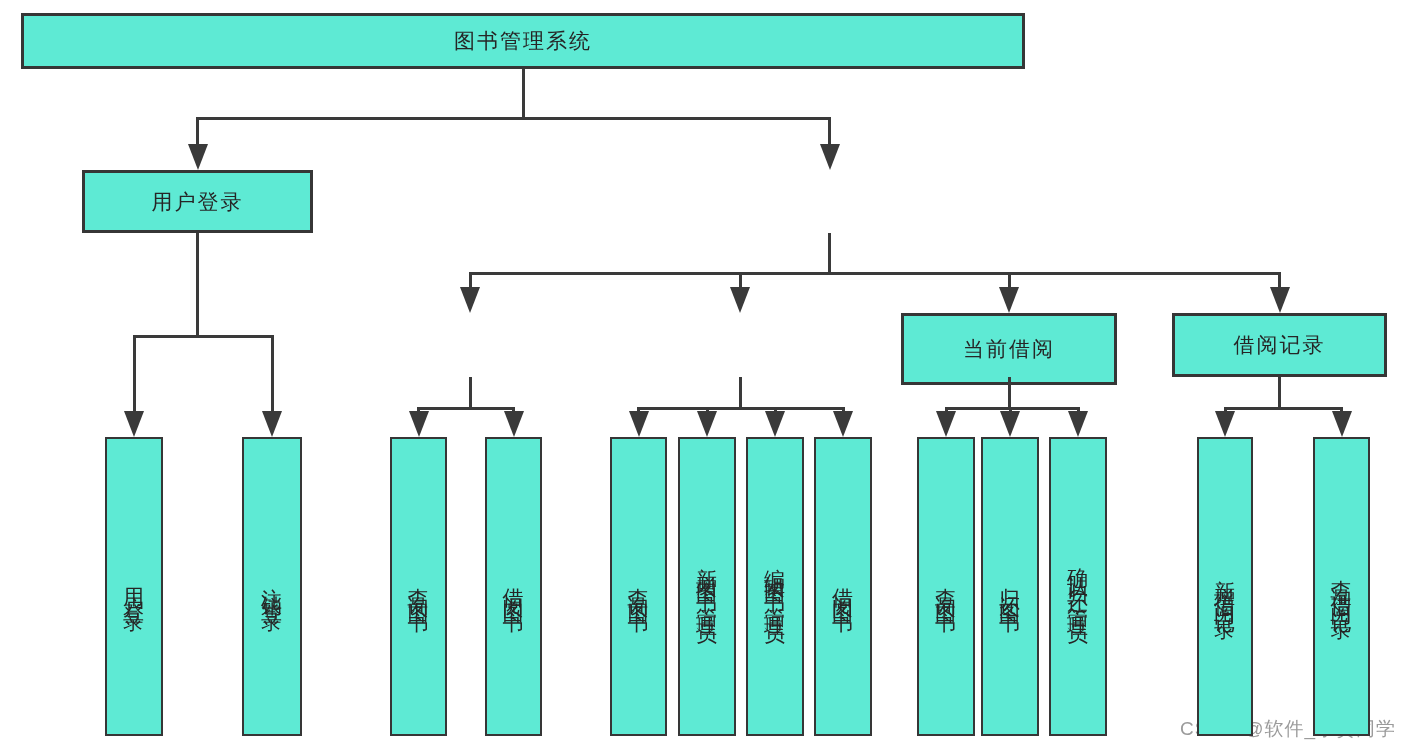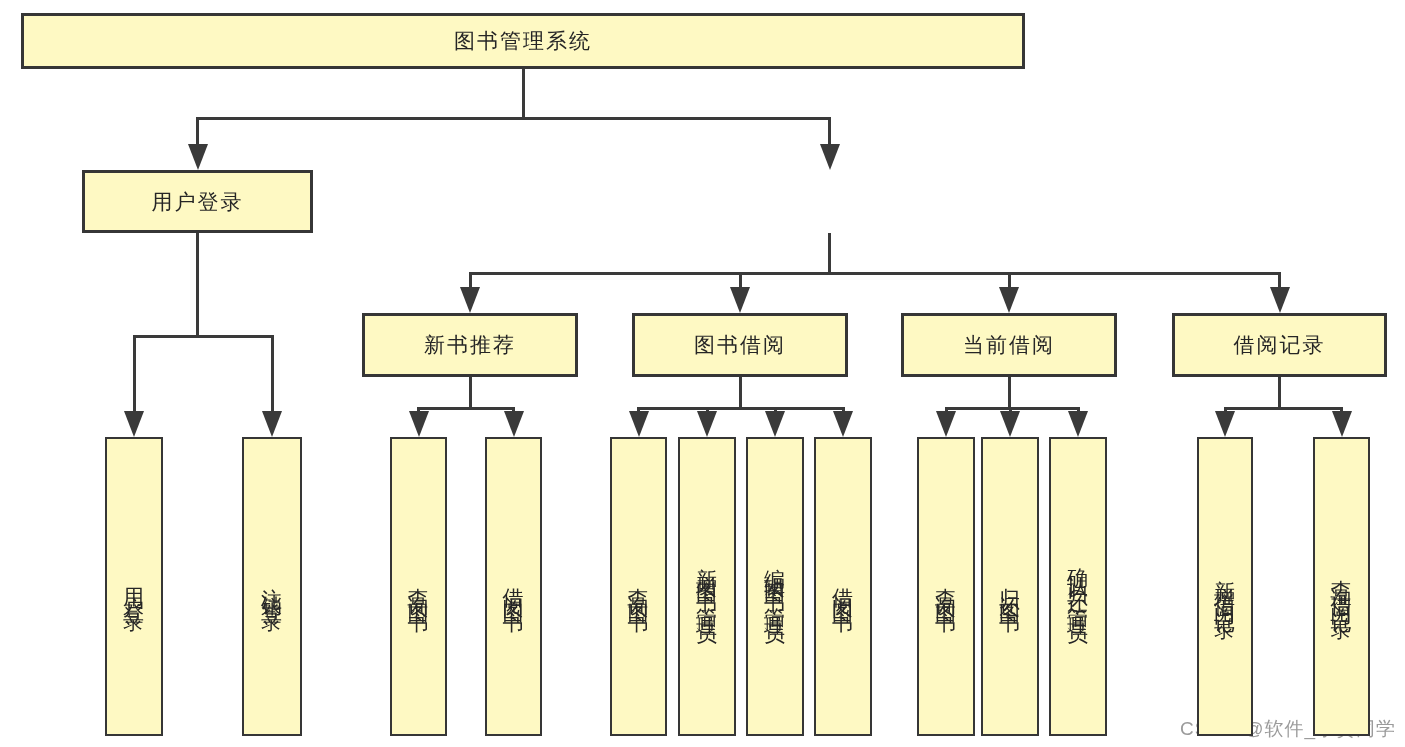--- a/index.html
+++ b/index.html
@@ -2,21 +2,21 @@
 <html><head>
 <meta charset="utf-8">
 <style>
   html,body{margin:0;padding:0;}
   body{
     width:1405px;height:747px;overflow:hidden;background:#ffffff;
     font-family:"Liberation Sans","DejaVu Sans",sans-serif;
   }
   #stage{position:absolute;left:0;top:0;width:1405px;height:747px;background:#ffffff;}
   .node{
-    position:absolute;box-sizing:border-box;background:#fef9c3;
+    position:absolute;box-sizing:border-box;background:#5eead4;
     border:3px solid #363636;display:flex;align-items:center;justify-content:center;
     color:#262626;font-size:21px;
   }
   .node .lbl{letter-spacing:2px;white-space:nowrap;}
   .node.vertical{border-width:2px;}
   .node.vertical .lbl{
     writing-mode:vertical-rl;letter-spacing:8px;line-height:1;white-space:normal;
   }
   .seg{position:absolute;background:#3a3a3a;}
   .arrow{
@@ -33,27 +33,21 @@
 <body>
 
 <div id="stage">
   <div class="watermark" style="color: rgb(155, 155, 155);">CSDN @软件_小贺同学</div>
 <div class="node" style="left: 21px; top: 13px; width: 1004px; height: 56px; border-color: rgb(54, 54, 54); color: rgb(38, 38, 38);">
       <span class="lbl">图书管理系统</span>
     </div>
     <div class="node" style="left: 82px; top: 170px; width: 231px; height: 63px; border-color: rgb(54, 54, 54); color: rgb(38, 38, 38);">
       <span class="lbl">用户登录</span>
     </div>
-    <div class="node" style="left: 362px; top: 313px; width: 216px; height: 64px; border-color: rgb(54, 54, 54); color: rgb(38, 38, 38);">
-      <span class="lbl">新书推荐</span>
-    </div>
-    <div class="node" style="left: 632px; top: 313px; width: 216px; height: 64px; border-color: rgb(54, 54, 54); color: rgb(38, 38, 38);">
-      <span class="lbl">图书借阅</span>
-    </div>
-    <div class="node" style="left: 901px; top: 313px; width: 216px; height: 64px; border-color: rgb(54, 54, 54); color: rgb(38, 38, 38);">
+    <div class="node" style="left: 901px; top: 313px; width: 216px; height: 72px; border-color: rgb(54, 54, 54); color: rgb(38, 38, 38);">
       <span class="lbl">当前借阅</span>
     </div>
     <div class="node" style="left: 1172px; top: 313px; width: 215px; height: 64px; border-color: rgb(54, 54, 54); color: rgb(38, 38, 38);">
       <span class="lbl">借阅记录</span>
     </div>
     <div class="node vertical" style="left: 105px; top: 437px; width: 58px; height: 299px; border-color: rgb(54, 54, 54); color: rgb(38, 38, 38);">
       <span class="lbl">用户登录</span>
     </div>
     <div class="node vertical" style="left: 242px; top: 437px; width: 60px; height: 299px; border-color: rgb(54, 54, 54); color: rgb(38, 38, 38);">
       <span class="lbl">注销登录</span>

